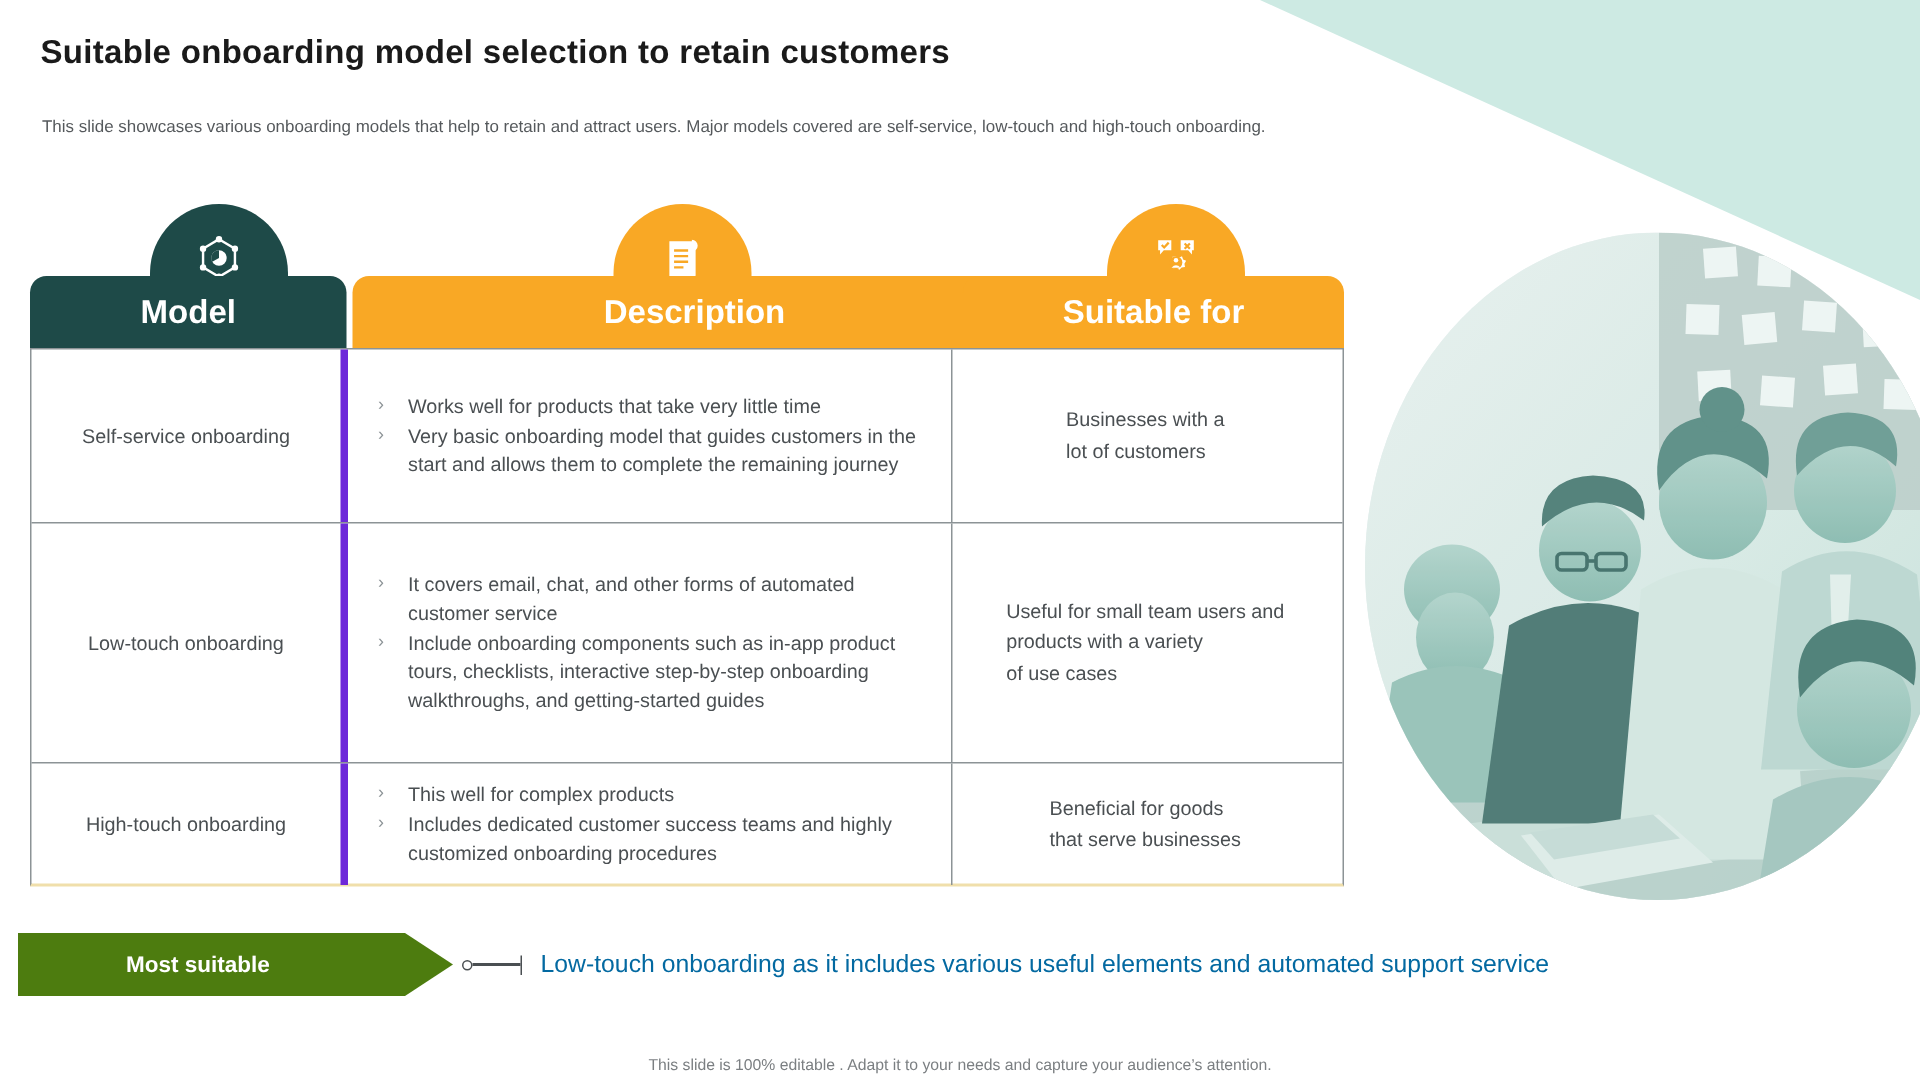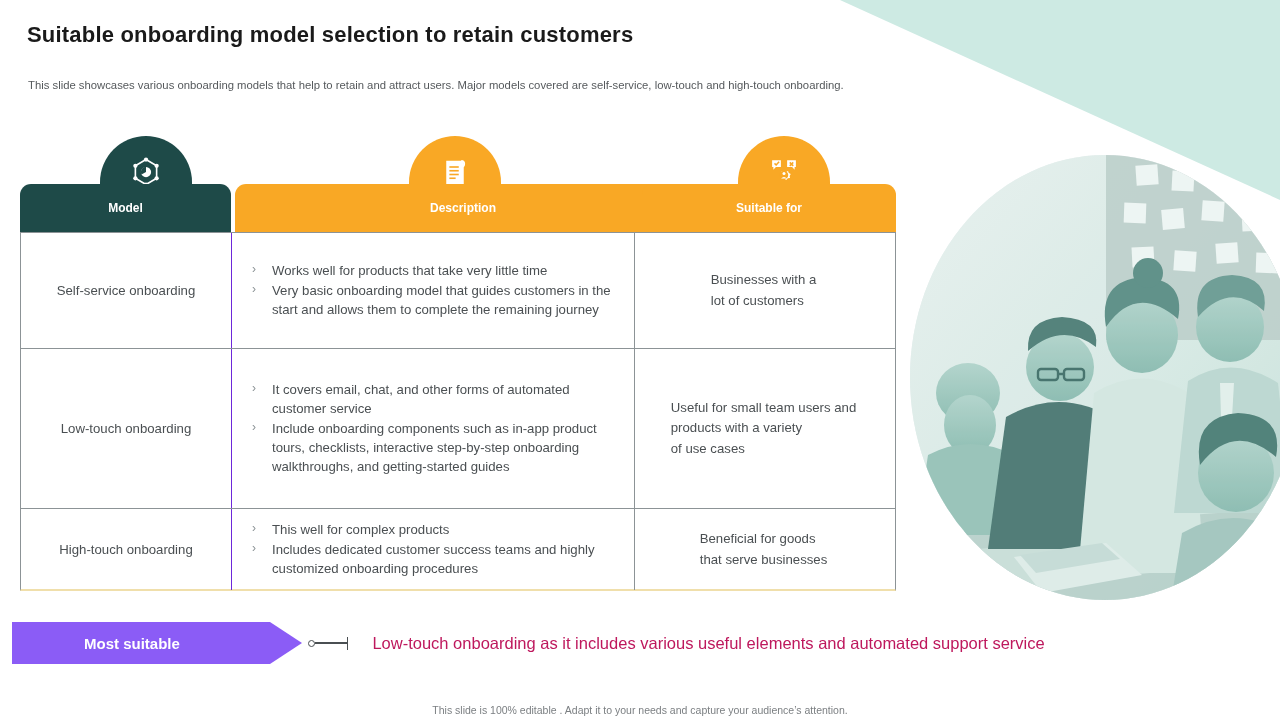--- a/index.html
+++ b/index.html
@@ -56,21 +56,21 @@
   }
   .bubble.dark{ background:#1e4a48; }
   .bubble.amber{ background:#f9a825; }
   .bubble svg{ width:30px; height:30px; }
 
   
   .hdr-row{ position:absolute; top:48px; left:0; width:876px; height:48px; }
   .hdr{
     position:absolute; top:0; height:48px;
     display:flex; align-items:center; justify-content:center;
-    color:#ffffff; font-size:12px; font-weight:700;
+    color:#ffffff; font-size:22px; font-weight:700;
     border-radius:11px 11px 0 0;
   }
   .hdr.dark{ background:#1e4a48; }
   .hdr.amber{ background:#f9a825; }
 
   
   .body-grid{
     position:absolute; top:96px; left:0; width:876px; height:359px;
     border-left:1px solid #8c9396;
     border-right:1px solid #8c9396;
@@ -82,21 +82,21 @@
     border-bottom:1px solid #8c9396;
   }
   .trow:last-child{ border-bottom:none; }
   .cell{
     display:flex; align-items:center;
     padding:8px 10px;
   }
   .cell.c-model{
     width:211px; min-width:211px;
     justify-content:center; text-align:center;
-    border-right:1px solid #6d28d9;
+    border-right:5px solid #6d28d9;
     font-size:13.2px; color:#4a4f52;
   }
   .cell.c-desc{
     width:403px; min-width:403px;
     border-right:1px solid #8c9396;
     padding-left:18px;
   }
   .cell.c-suit{
     width:257px; min-width:257px;
     justify-content:center; text-align:left;
@@ -120,37 +120,37 @@
   .row-1{ height:160px; }
   .row-2{ height:81px; }
 
   
   .banner-wrap{
     position:absolute; left:12px; top:622px; z-index:3;
     display:flex; align-items:center;
   }
   .banner-arrow{
     width:290px; height:42px;
-    background:#8b5cf6;
+    background:#4d7c0f;
     clip-path:polygon(0 0, 258px 0, 290px 50%, 258px 100%, 0 100%);
     display:flex; align-items:center;
     padding-left:72px;
     color:#ffffff; font-size:15px; font-weight:700;
   }
   .connector{
     display:flex; align-items:center; margin-left:6px;
   }
   .connector .dot{
     width:7px; height:7px; border-radius:50%;
     border:1.4px solid #4a4f52; background:#ffffff;
   }
   .connector .line{ width:32px; height:1.4px; background:#4a4f52; }
   .connector .tick{ width:1.4px; height:13px; background:#4a4f52; }
   .banner-text{
-    margin-left:24px; font-size:16.5px; color:#be185d;
+    margin-left:12px; font-size:16.5px; color:#0369a1;
     white-space:nowrap;
   }
 
   
   .footer-note{
     position:absolute; left:0; right:0; top:704px;
     text-align:center; font-size:10.5px; color:#7b7f82;
     z-index:3;
   }
 </style>

